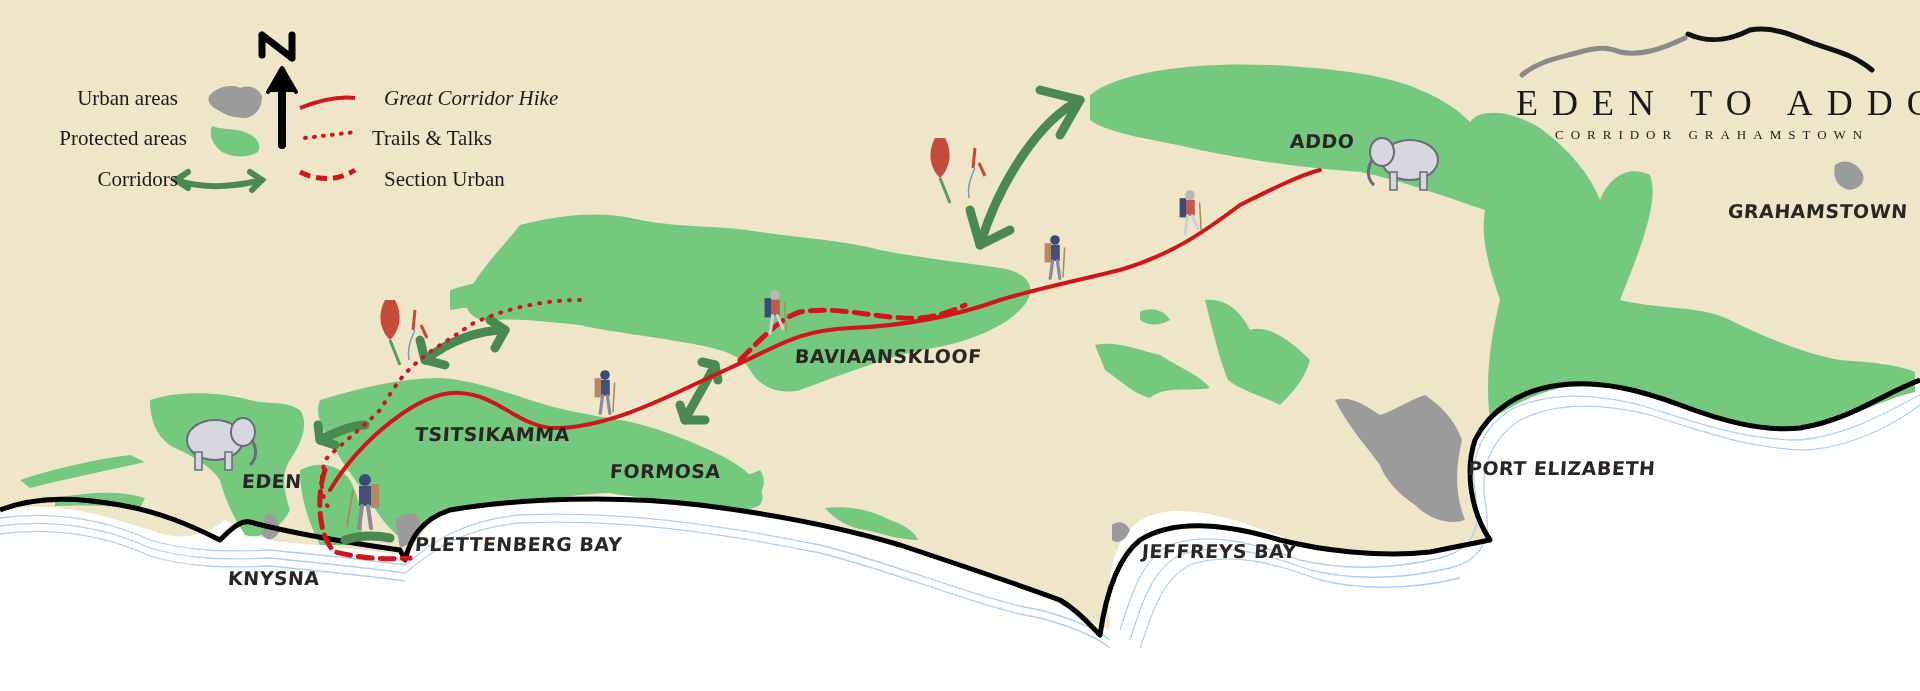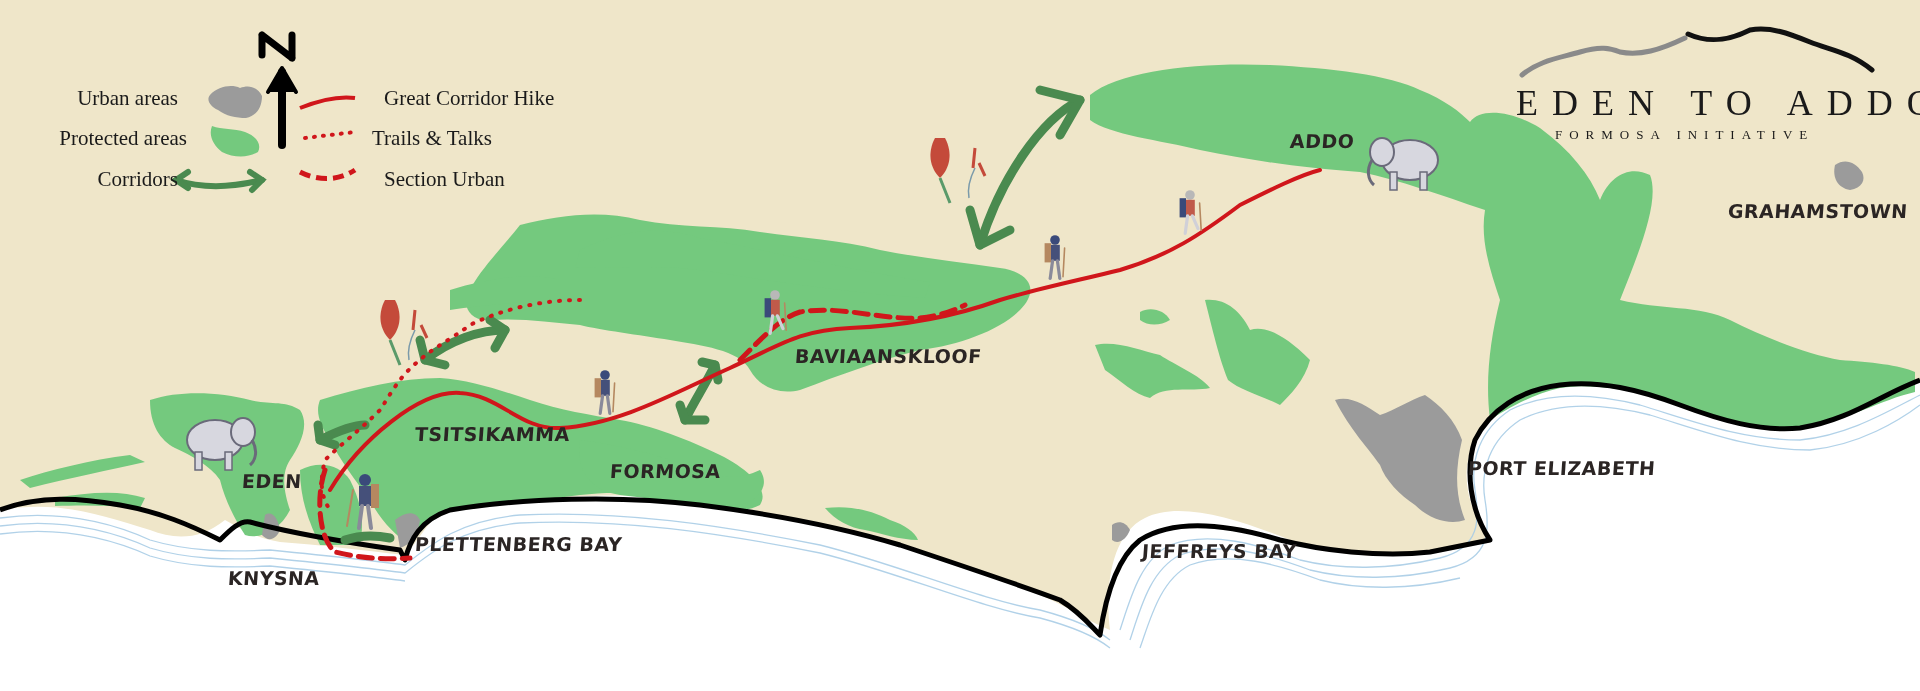--- a/index.html
+++ b/index.html
@@ -184,26 +184,26 @@
 
   <g fill="none" stroke-linecap="round">
     <path d="M1522,75 C1540,60 1560,58 1580,52 C1600,46 1610,48 1620,52 C1640,56 1660,50 1685,38" stroke="#8a8a8a" stroke-width="5"></path>
     <path d="M1688,34 C1710,44 1730,40 1750,30 C1770,26 1790,34 1810,42 C1830,50 1850,52 1872,70" stroke="#111" stroke-width="5"></path>
   </g>
 </svg>
 
 <div class="legend-label legend-left" style="left:18px; top:86px;">Urban areas</div>
 <div class="legend-label legend-left" style="left:27px; top:126px;">Protected areas</div>
 <div class="legend-label legend-left" style="left:18px; top:167px;">Corridors</div>
-<div class="legend-label" style="left:384px; top:86px;">Great Corridor Hike</div>
+<div class="legend-label" style="left:384px; top:86px;font-style:italic;">Great Corridor Hike</div>
 <div class="legend-label" style="left:372px; top:126px;">Trails &amp; Talks</div>
 <div class="legend-label" style="left:384px; top:167px;">Section Urban</div>
 
 <div class="logo-title" style="left:1516px; top:82px;">EDEN TO ADDO</div>
-<div class="logo-sub" style="left:1555px; top:127px;">FORMOSA INITIATIVE</div>
+<div class="logo-sub" style="left:1555px; top:127px;">CORRIDOR GRAHAMSTOWN</div>
 
 <div class="place" style="left:1290px; top:130px;">ADDO</div>
 <div class="place" style="left:1728px; top:200px;">GRAHAMSTOWN</div>
 <div class="place" style="left:795px; top:345px;">BAVIAANSKLOOF</div>
 <div class="place" style="left:415px; top:423px;">TSITSIKAMMA</div>
 <div class="place" style="left:610px; top:460px;">FORMOSA</div>
 <div class="place" style="left:242px; top:470px;">EDEN</div>
 <div class="place" style="left:228px; top:567px;">KNYSNA</div>
 <div class="place" style="left:415px; top:533px;">PLETTENBERG BAY</div>
 <div class="place" style="left:1142px; top:540px;">JEFFREYS BAY</div>

